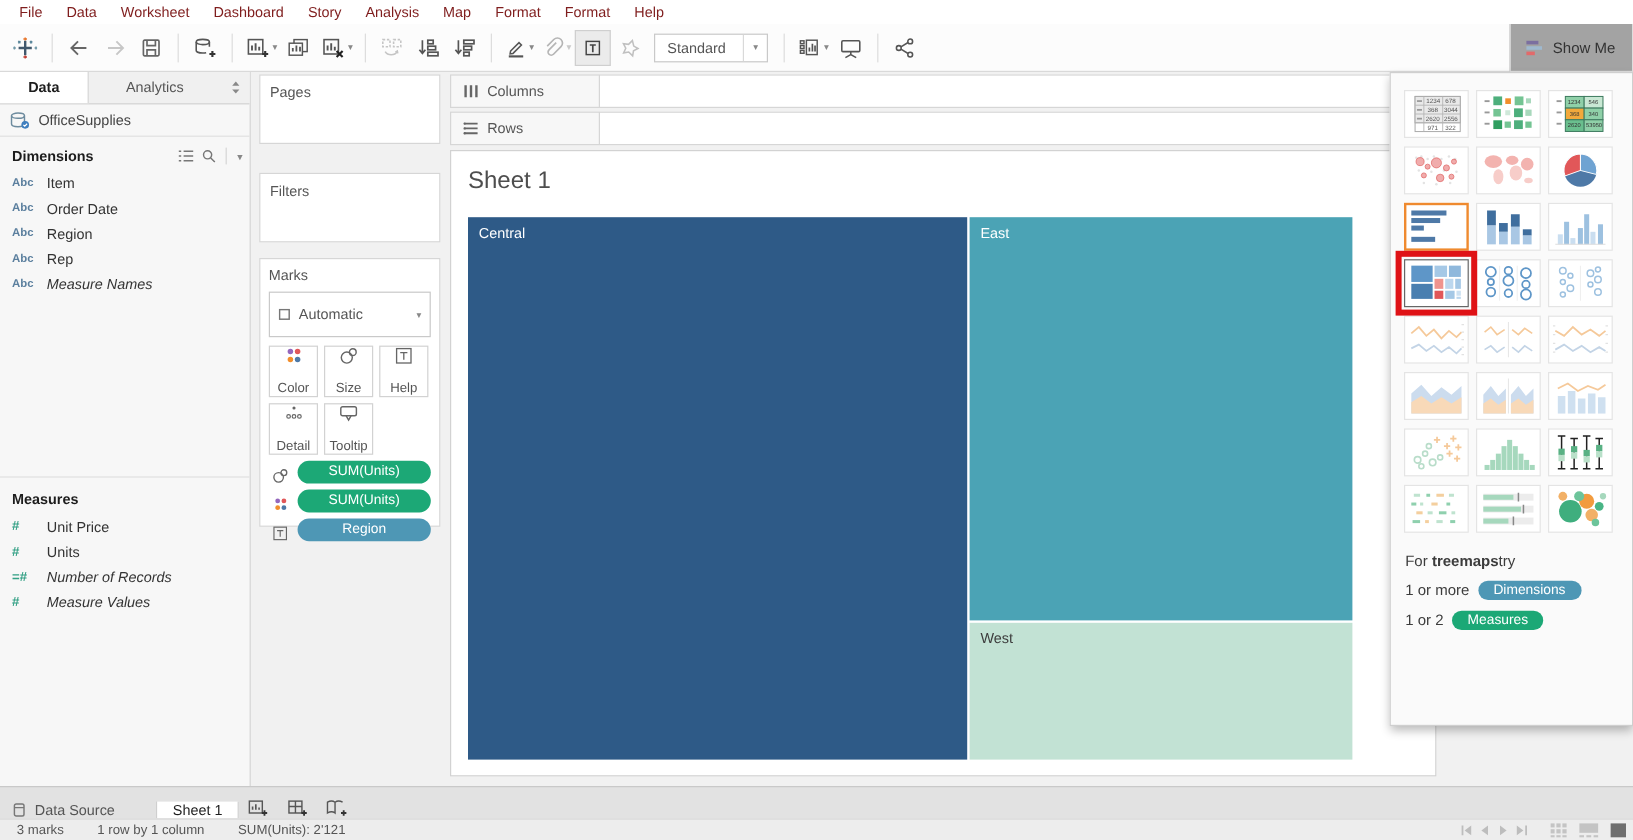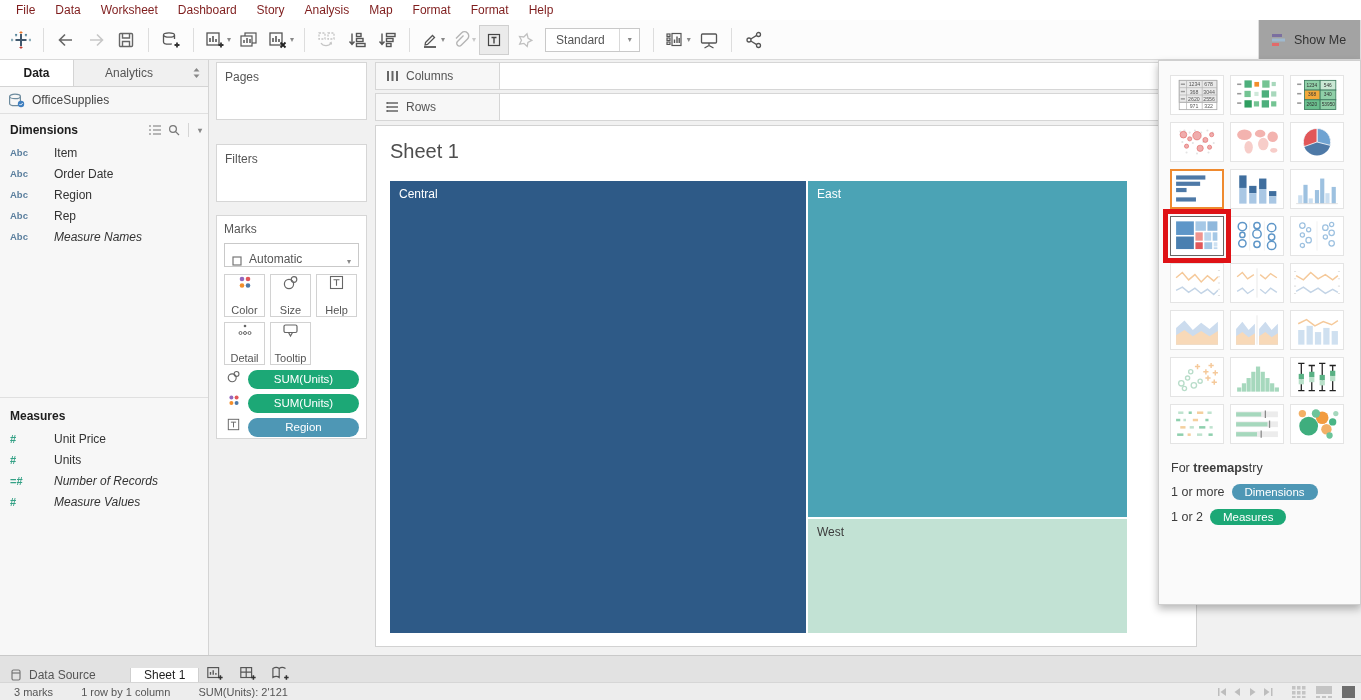--- a/index.html
+++ b/index.html
@@ -27,37 +27,37 @@
   .sidebar{position:absolute;top:60px;left:0;width:209px;bottom:45px;background:#f7f7f7;border-right:1px solid #d4d4d4}
   .side-tabs{display:flex;height:27px;border-bottom:1px solid #d4d4d4;align-items:stretch;background:#f0f0f0}
   .tab-data{width:74px;background:#fff;font-weight:bold;display:flex;align-items:center;justify-content:center;border-right:1px solid #d4d4d4;color:#1d1d1d}
   .tab-analytics{flex:1;display:flex;align-items:center;justify-content:center;color:#555}
   .tab-sortico{width:24px;display:flex;align-items:center;justify-content:center}
   .ds-row{height:27px;display:flex;align-items:center;gap:7px;padding-left:8px;border-bottom:1px solid #e0e0e0;color:#444}
   .pane-head{height:24px;display:flex;align-items:center;padding:0 6px 0 10px;font-weight:bold;color:#1d1d1d;margin-top:4px}
   .pane-head .sp{flex:1}
   .pane-ico{display:flex;align-items:center;gap:6px;color:#777}
   .vline{width:1px;height:14px;background:#d5d5d5;margin:0 2px}
-  .field-row{height:21px;display:flex;align-items:center;gap:24px;padding-left:10px;color:#333}
+  .field-row{height:21px;display:flex;align-items:center;gap:9px;padding-left:10px;color:#333}
   .abc{color:#5b7f9e;font-size:9.5px;font-weight:bold;width:20px}
   .num-ico{color:#35a186;font-size:11px;font-weight:bold;width:20px;text-align:left}
   .ital{font-style:italic}
   .measures-sec{position:absolute;top:337px;left:0;right:0;border-top:1px solid #e0e0e0;padding-top:2px}
 
   
   .cards-col{position:absolute;left:210px;top:60px;width:165px;bottom:45px}
   .card{position:absolute;left:6px;width:151px;background:#fff;border:1px solid #d6d6d6;padding:7px 8px;color:#555}
   .card-pages{top:2px;height:58px}
   .card-filters{top:84px;height:58px}
   .card-marks{top:155px;height:224px;padding:6px 7px}
-  .mk-select{display:flex;align-items:flex-end;border:1px solid #c9c9c9;height:24px;padding:0 7px;gap:7px;background:#fff;color:#555;margin:7px 0 7px 0}
+  .mk-select{display:flex;align-items:center;border:1px solid #c9c9c9;height:38px;padding:0 7px;gap:7px;background:#fff;color:#555;margin:7px 0 7px 0}
   .mk-select .sp{flex:1}
   .mk-row{display:flex;gap:5px;margin-bottom:5px}
   .mk-btn{width:41px;height:43px;border:1px solid #d2d2d2;background:#fff;display:flex;flex-direction:column;align-items:center;justify-content:center;font-size:11px;color:#555;gap:14px}
-  .pill-row{display:flex;align-items:flex-start;gap:5px;margin-top:5px;height:19px}
+  .pill-row{display:flex;align-items:flex-end;gap:5px;margin-top:5px;height:19px}
   .pill-ico{width:19px;display:flex;align-items:center;justify-content:center}
   .pill{flex:1;border-radius:10px;color:#fff;font-size:11.5px;text-align:center;height:19px;line-height:18px}
 
   
   .shelf{position:absolute;left:375px;width:822px;height:28px;display:flex}
   .shelf-label{width:125px;background:#f7f7f7;border:1px solid #d6d6d6;display:flex;align-items:center;gap:7px;padding-left:10px;color:#555}
   .shelf-area{flex:1;background:#fff;border:1px solid #d6d6d6;border-left:none}
   .sh-cols{top:62px}.sh-rows{top:93px}
   .canvas{position:absolute;left:375px;top:125px;width:822px;height:522px;background:#fff;border:1px solid #d2d2d2}
   .sheet-title{position:absolute;left:14px;top:14px;font-size:20px;color:#4e4e4e;font-weight:400}

